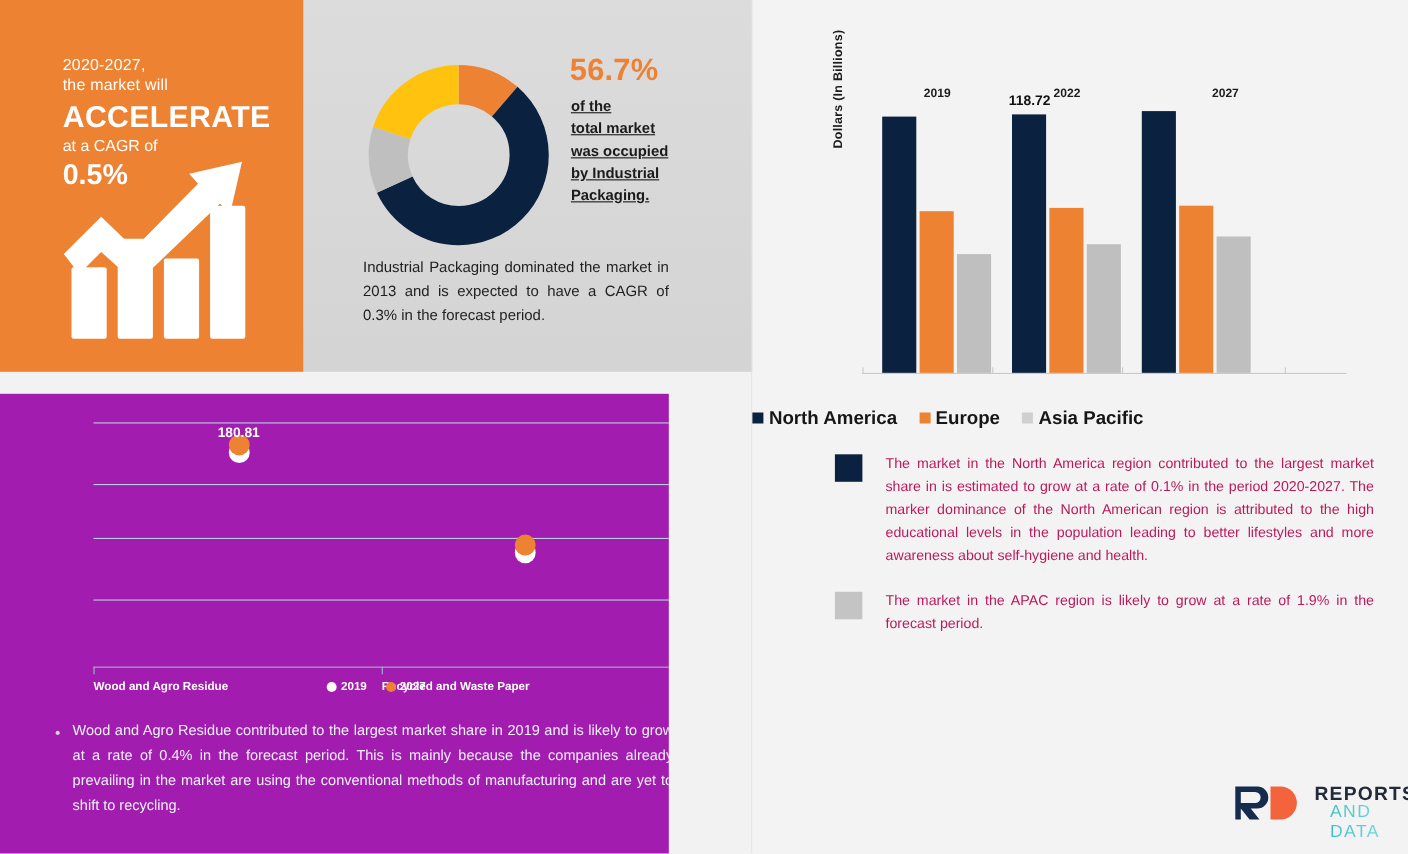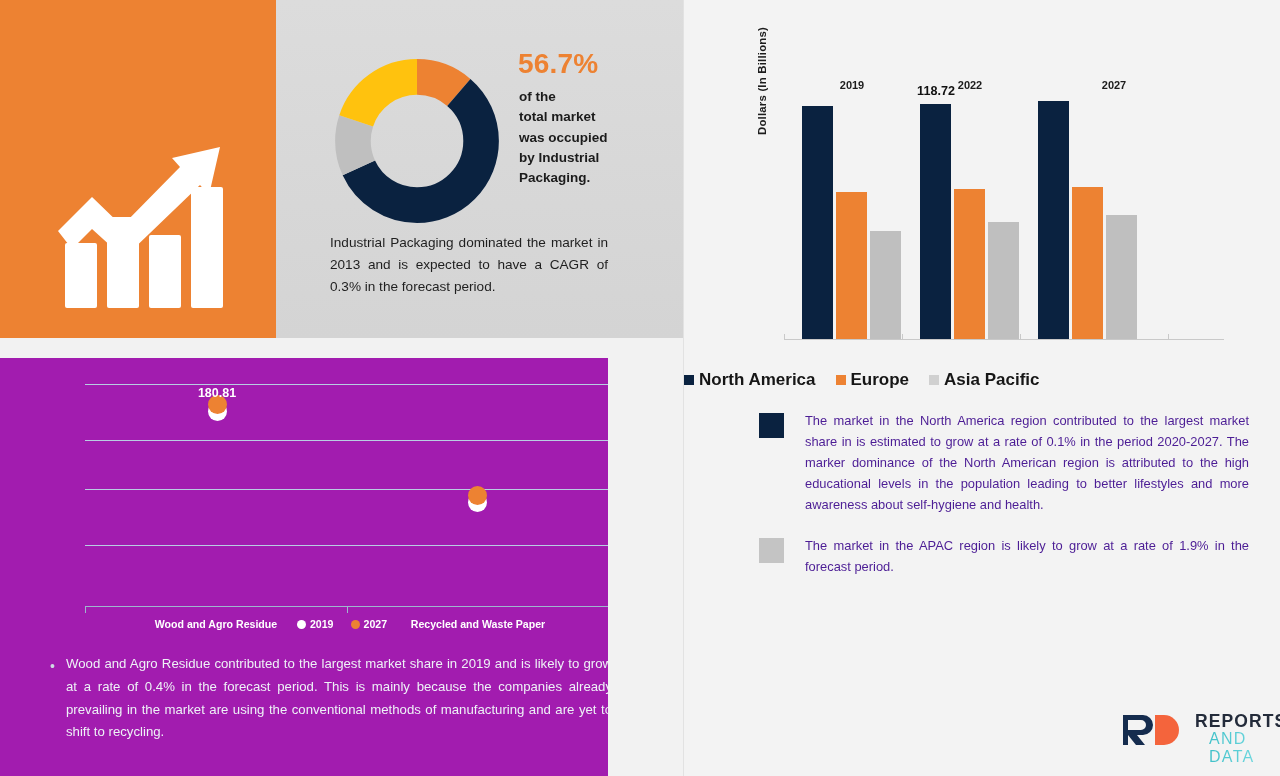--- a/index.html
+++ b/index.html
@@ -48,21 +48,20 @@
     position:absolute;left:0;top:358px;width:608px;height:438px;
     background:#a21caf;
     overflow:hidden;
   }
   .lc-area{position:absolute;left:85px;top:26px;width:525px;height:200px;}
   .lc-grid{position:absolute;left:0;width:100%;height:1px;background:#b8cde2;}
   .lc-axis{position:absolute;left:0;top:222px;width:525px;height:1px;background:#9fb6cd;}
   .lc-tick{position:absolute;width:1px;height:7px;background:#9fb6cd;top:222px;}
   .lc-cat{
     position:absolute;top:234px;color:#ffffff;font-size:10.6px;font-weight:bold;
-    text-align:center;
   }
   .lc-marker{position:absolute;width:0;height:0;}
   .lc-m-white{
     position:absolute;width:19px;height:19px;border-radius:50%;
     background:#ffffff;left:-9.5px;top:-4px;
   }
   .lc-m-orange{
     position:absolute;width:19px;height:19px;border-radius:50%;
     background:#ed8232;left:-9.5px;top:-11px;
   }
@@ -114,21 +113,21 @@
     display:flex;align-items:center;gap:20px;
     font-size:17px;font-weight:bold;color:#161616;
   }
   .bc-leg-item{display:flex;align-items:center;gap:5px;}
   .bc-sw{width:10px;height:10px;display:inline-block;}
 
   .note-list{position:absolute;left:759px;top:410px;width:490px;}
   .note-row{display:flex;margin-bottom:20px;}
   .note-sw{width:25px;height:25px;flex:0 0 25px;margin-right:21px;margin-top:3px;}
   .note-txt{
-    flex:1;color:#4c1d95;font-size:12.9px;line-height:1.63;text-align:justify;
+    flex:1;color:#be185d;font-size:12.9px;line-height:1.63;text-align:justify;
   }
 
   .logo{position:absolute;left:1121px;top:711px;width:152px;height:44px;}
   .logo-rd{position:absolute;left:0;top:2px;width:66px;height:34px;}
   .logo-reports{
     position:absolute;left:74px;top:0px;color:#232b3a;font-size:17.5px;
     font-weight:bold;letter-spacing:1.1px;
   }
   .logo-and{
     position:absolute;left:88px;top:19px;font-size:16px;
@@ -137,20 +136,27 @@
     -webkit-background-clip:text;background-clip:text;color:transparent;
   }
   .vsep{position:absolute;left:683px;top:0;width:1px;height:776px;background:#e2e2e2;}
 </style>
 </head>
 <body>
 
 <div id="root">
 
   <div class="panel-accelerate">
+    <div class="acc-text">
+      <div class="acc-l1">2020-2027,</div>
+      <div class="acc-l2">the market will</div>
+      <div class="acc-big">ACCELERATE</div>
+      <div class="acc-l3">at a CAGR of</div>
+      <div class="acc-pct">0.5%</div>
+    </div>
     <svg class="acc-graphic" viewBox="0 0 195 190">
       <g fill="#ffffff">
         <rect x="13" y="118" width="32" height="65" rx="2"></rect>
         <rect x="55" y="92" width="32" height="91" rx="2"></rect>
         <rect x="97" y="110" width="32" height="73" rx="2"></rect>
         <rect x="139" y="62" width="32" height="121" rx="2"></rect>
         <path d="M6 106 L40 72 L70 101 L128 42 L120 33 L168 22 L157 70 L148 60 L72 133 L40 104 L20 124 Z"></path>
       </g>
     </svg>
   </div>
@@ -165,21 +171,21 @@
 
           <circle cx="50" cy="50" r="36" fill="none" stroke="#0a2240" stroke-width="20" stroke-dasharray="128.25 97.94" stroke-dashoffset="-25.56"></circle>
 
           <circle cx="50" cy="50" r="36" fill="none" stroke="#bfbfbf" stroke-width="20" stroke-dasharray="27.14 199.05" stroke-dashoffset="-153.81"></circle>
 
           <circle cx="50" cy="50" r="36" fill="none" stroke="#ffc20e" stroke-width="20" stroke-dasharray="45.24 180.95" stroke-dashoffset="-180.95"></circle>
         </g>
       </svg>
     </div>
     <div class="donut-pct">56.7%</div>
-    <div class="donut-sub" style="white-space:pre-line;">of the
+    <div class="donut-sub" style="white-space:pre-line;text-decoration:underline;">of the
 total market
 was occupied
 by Industrial
 Packaging.</div>
     <div class="donut-note">Industrial Packaging dominated the market in 2013 and is expected to have a CAGR of 0.3% in the forecast period.</div>
   </div>
 
   <div class="panel-line">
 
     <div class="lc-area">

